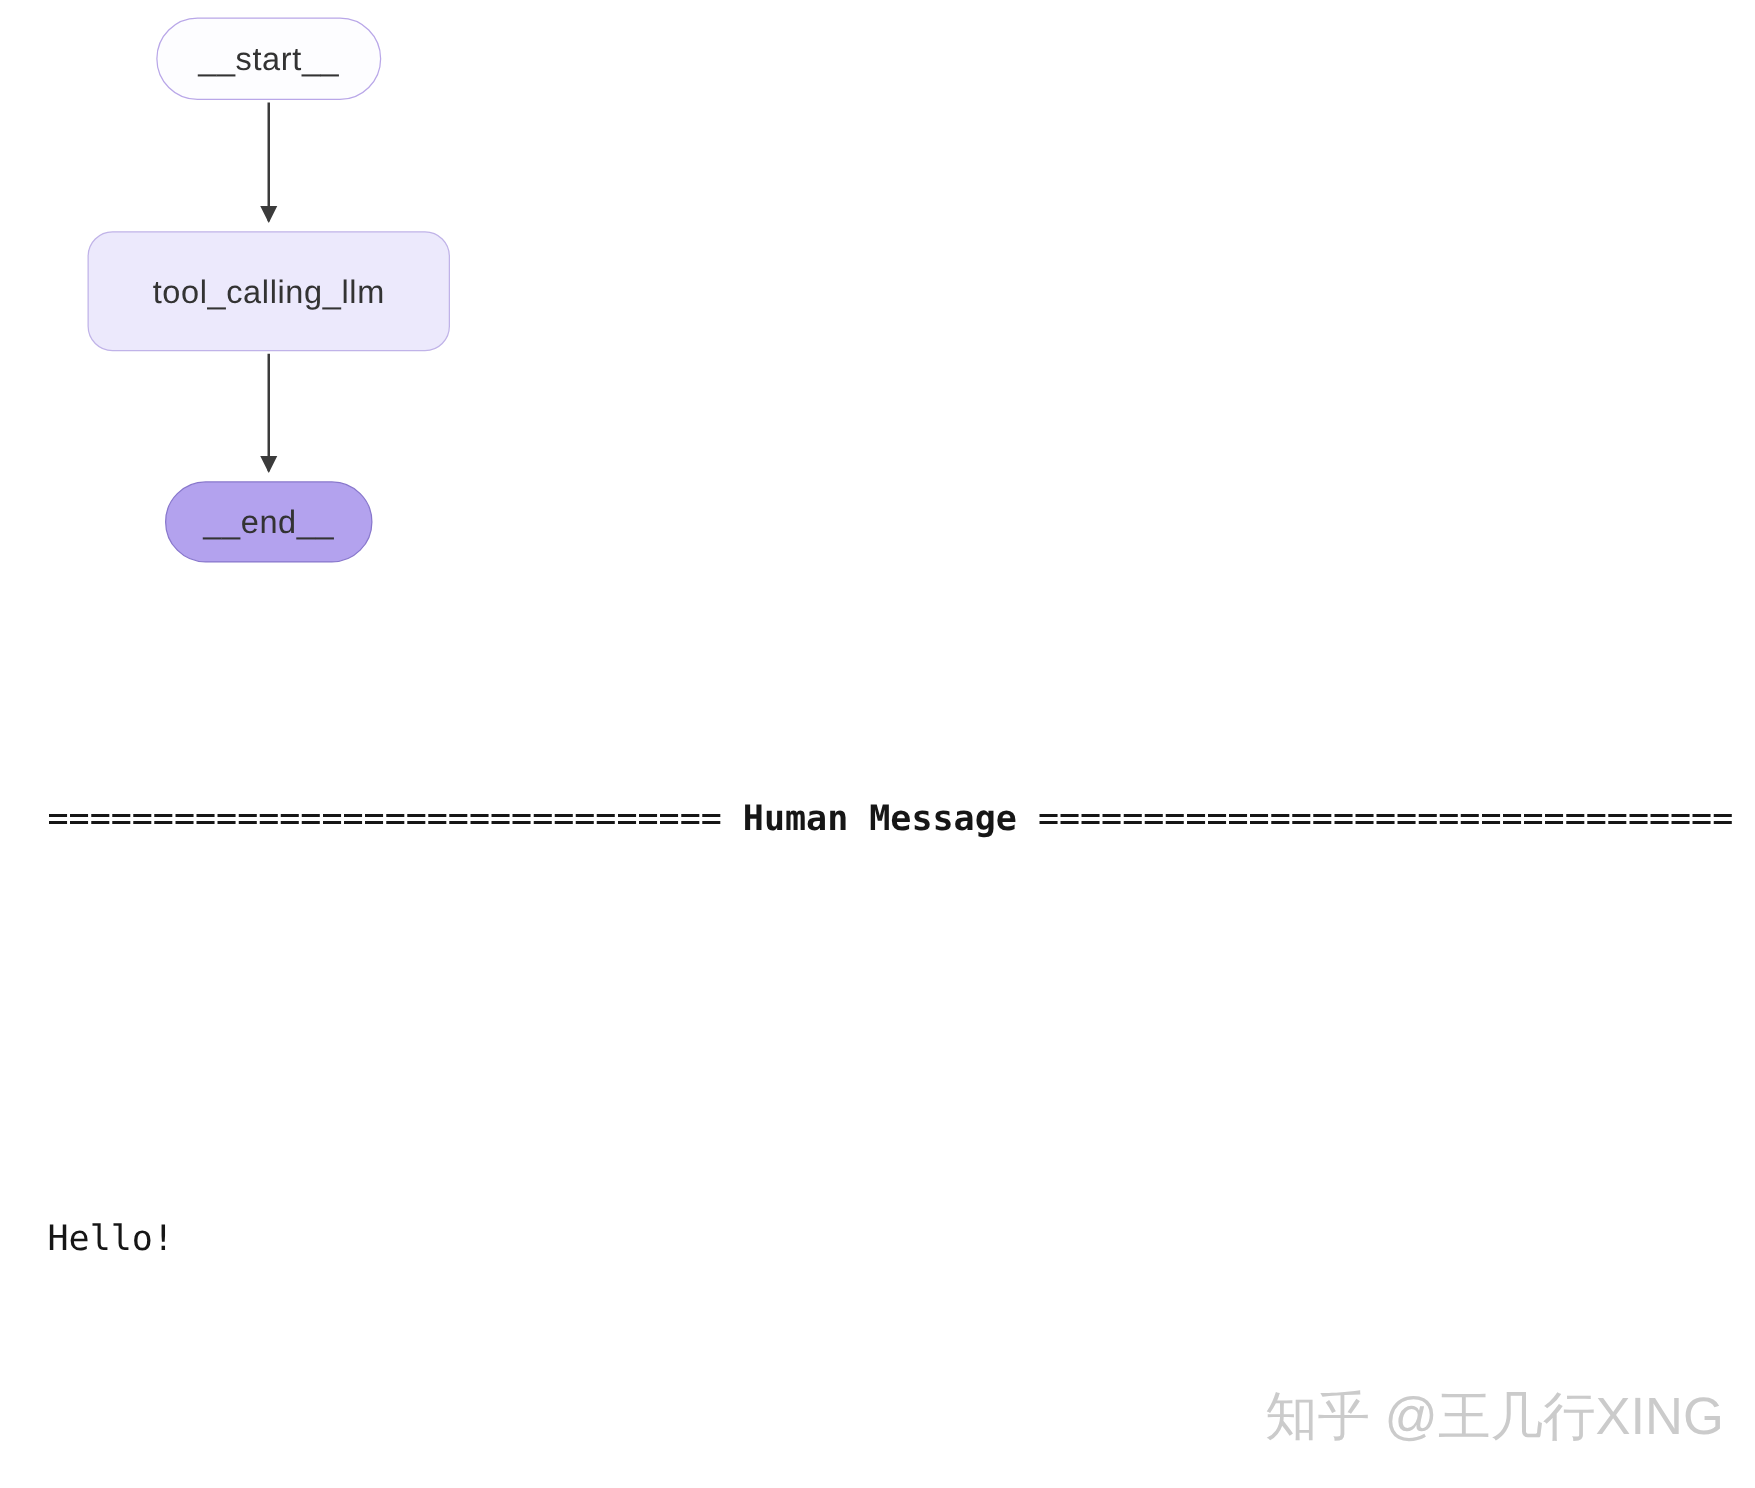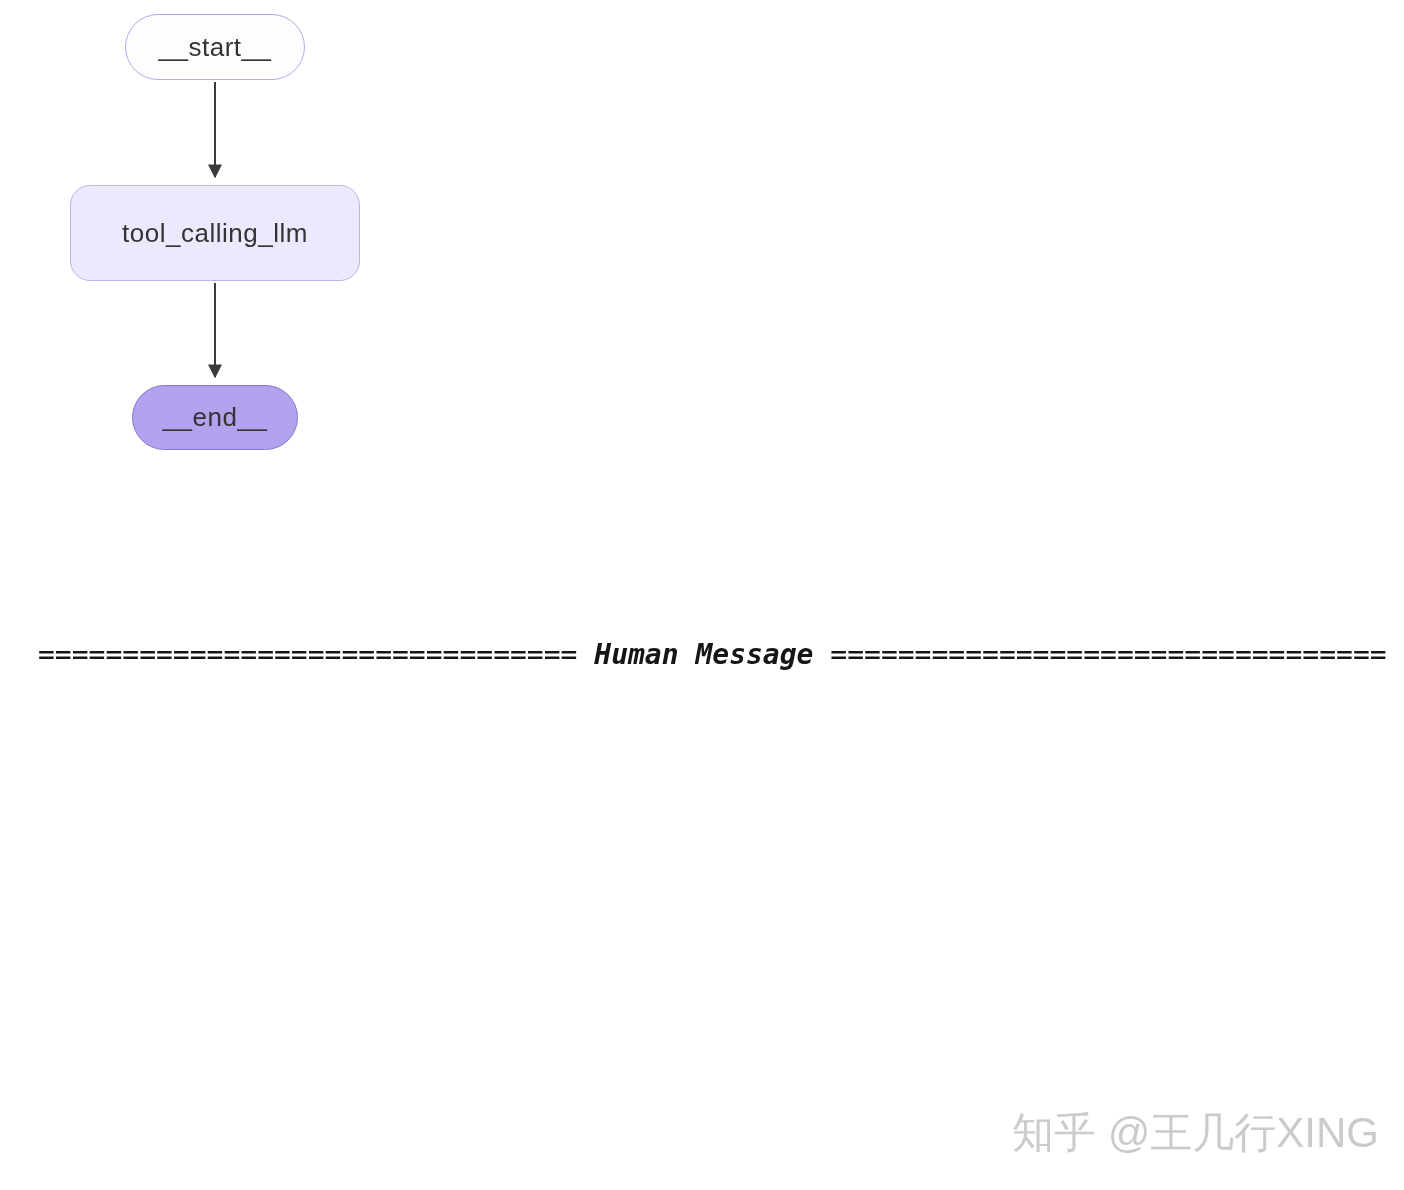--- a/index.html
+++ b/index.html
@@ -74,21 +74,20 @@
     top: 508px;
     width: 1360px;
     font-family: "DejaVu Sans Mono", "Liberation Mono", monospace;
     font-size: 28px;
     line-height: 42px;
     color: #161616;
     white-space: pre;
   }
   .console .line {
     height: 42px;
-    font-style: italic;
   }
   .console .msg-label {
     font-weight: 700;
   }
 
   
   .watermark {
     position: absolute;
     left: 1012px;
     top: 1105px;
@@ -123,20 +122,21 @@
     <span>__end__</span>
   </div>
 </div>
 
 <div class="console">
 
   <div class="line"><span>================================</span><span class="msg-label"> Human Message </span><span>=================================</span></div>
 
   <div class="line"></div>
 
+  <div class="line">Hello!</div>
 
 
   
 
   
 
   
 
   
 

